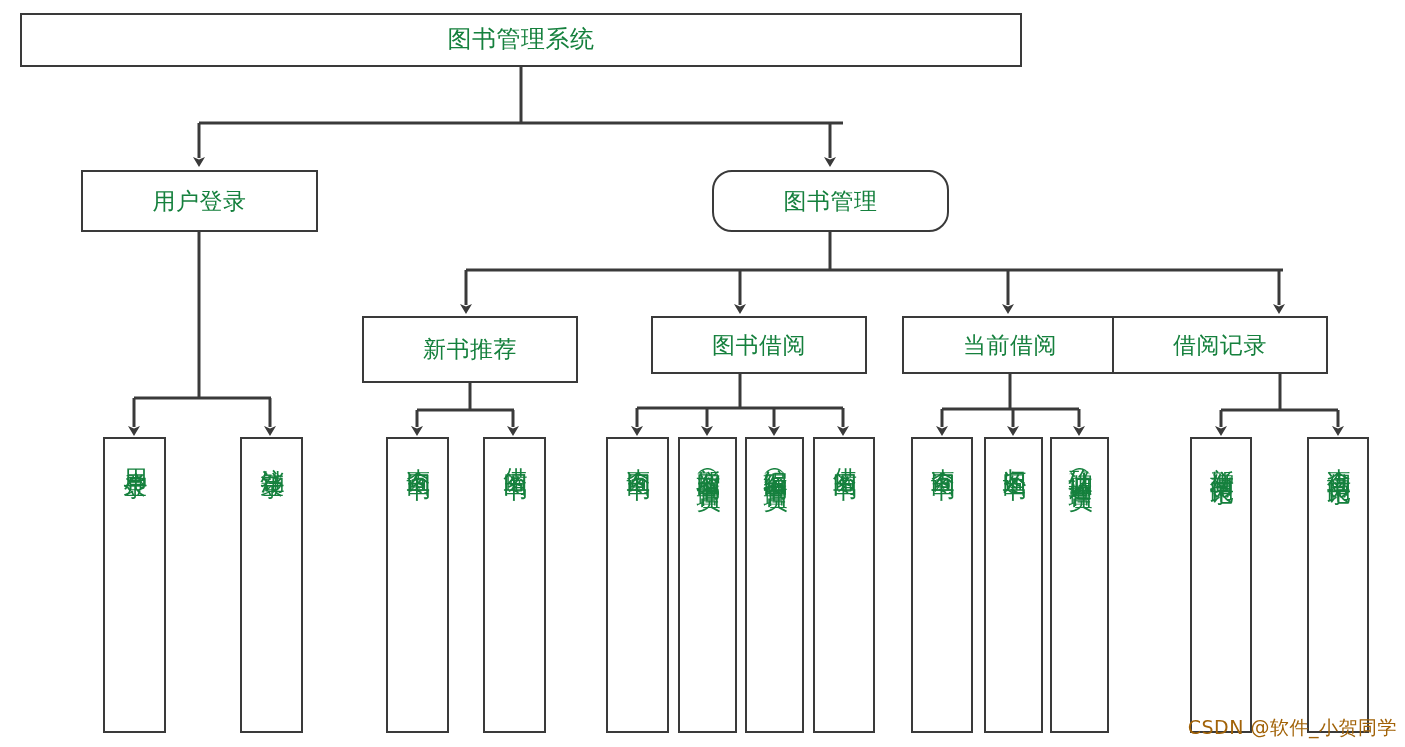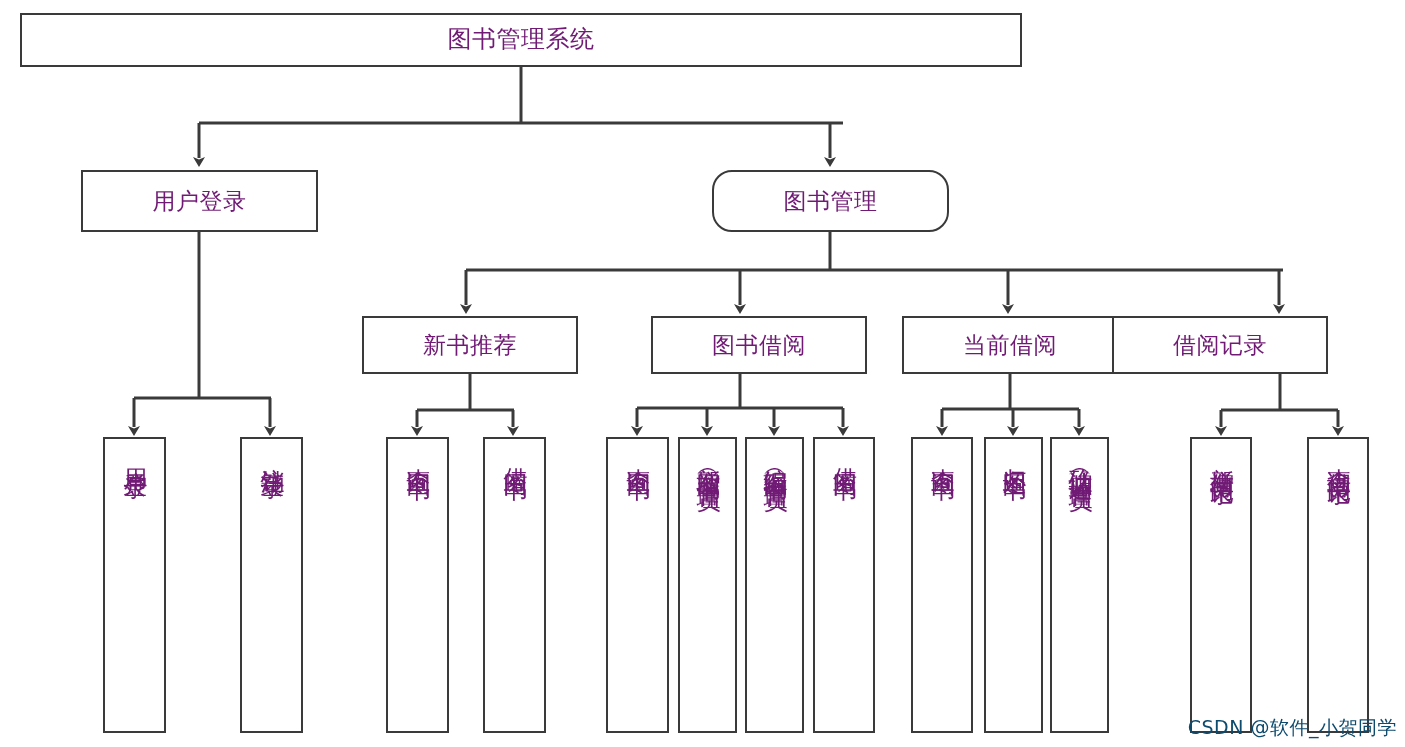--- a/index.html
+++ b/index.html
@@ -21,21 +21,21 @@
     pointer-events:none;
   }
   .node{
     position:absolute;
     box-sizing:border-box;
     border:2.5px solid #3a3a3a;
     background:#ffffff;
     display:flex;
     align-items:center;
     justify-content:center;
-    color:#701a75;
+    color:#15803d;
   }
   .node .lbl{
     display:block;
     text-align:center;
     line-height:1.22;
     letter-spacing:0.5px;
   }
   
   .h-node .lbl{
     font-size:23px;
@@ -54,21 +54,21 @@
     line-height:1.08;
     letter-spacing:3px;
     white-space:nowrap;
     max-height:280px;
   }
   .watermark{
     position:absolute;
     right:8px;
     bottom:6px;
     font-size:19px;
-    color:#0c4a6e;
+    color:#a16207;
     letter-spacing:0.5px;
     white-space:nowrap;
     font-family:"DejaVu Sans","Liberation Sans",sans-serif;
   }
 </style>
 </head>
 <body>
 
 <div id="stage">
 
@@ -126,21 +126,21 @@
     <span class="lbl">图书管理系统</span>
   </div>
 
   <div class="node h-node" style="left:81px;top:170px;width:237px;height:62px;">
     <span class="lbl">用户登录</span>
   </div>
   <div class="node h-node" style="left:712px;top:170px;width:237px;height:62px;border-radius:20px;">
     <span class="lbl">图书管理</span>
   </div>
 
-  <div class="node h-node" style="left:362px;top:316px;width:216px;height:58px;">
+  <div class="node h-node" style="left:362px;top:316px;width:216px;height:67px;">
     <span class="lbl">新书推荐</span>
   </div>
   <div class="node h-node" style="left:632px;top:316px;width:216px;height:58px;margin-left:19px;">
     <span class="lbl">图书借阅</span>
   </div>
   <div class="node h-node" style="left:902px;top:316px;width:216px;height:58px;">
     <span class="lbl">当前借阅</span>
   </div>
   <div class="node h-node" style="left:1112px;top:316px;width:216px;height:58px;">
     <span class="lbl">借阅记录</span>

